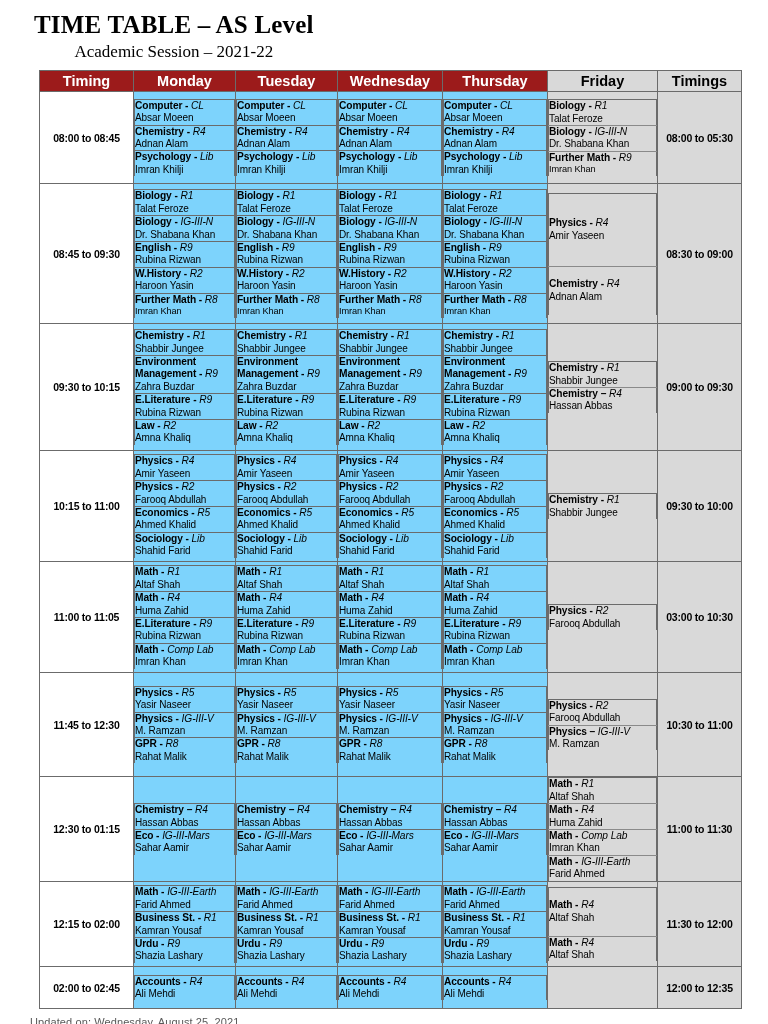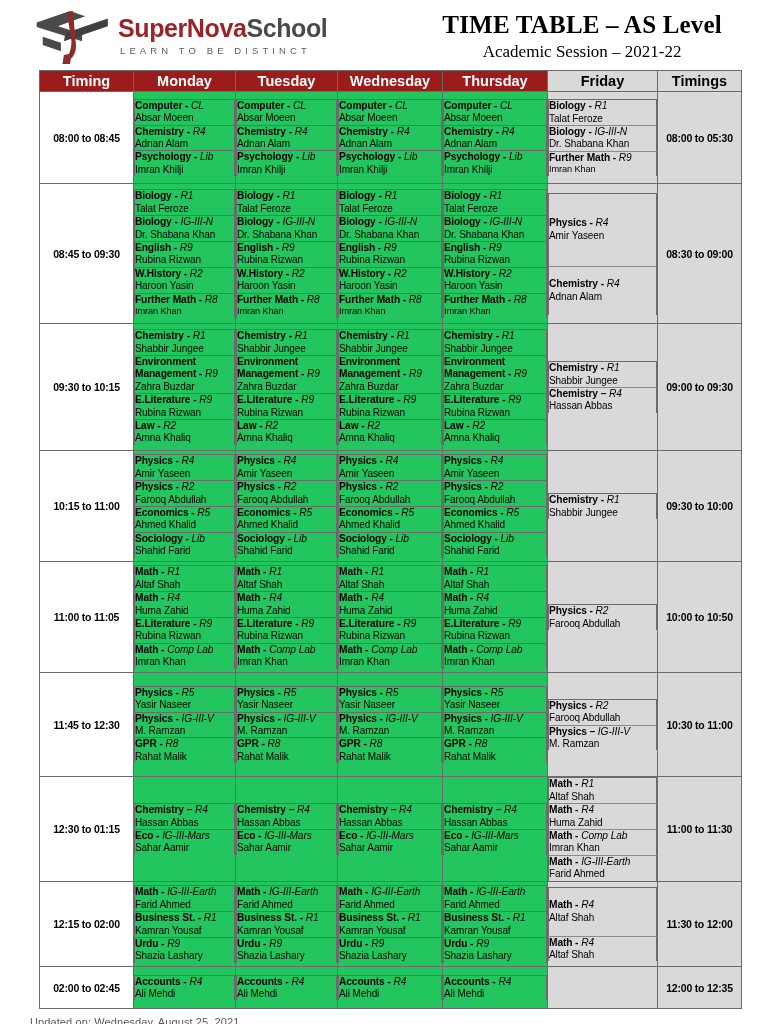--- a/index.html
+++ b/index.html
@@ -103,50 +103,37 @@
   .teacher{
     font-size:10px;
     font-weight:normal;
     line-height:1.24;
     white-space:nowrap;
     letter-spacing:-0.1px;
     margin-top:0px;
   }
   .teacher.small{font-size:9.2px;}
   td.friday-cell{background:#d9d9d9;padding:0;}
-  td.day-cell{padding:0;background:#22c55e;}
+  td.day-cell{padding:0;background:#7dd3fc;}
   td.empty-cell{background:#d9d9d9;}
 
   
   .footer{
     padding:7px 0 0 30px;
     font-size:11px;
     color:#595959;
     letter-spacing:0.1px;
   }
 </style>
 </head>
 <body>
 
 <div class="page">
 
   <div class="header">
-    <div class="brand">
-      <svg class="cap-logo" viewBox="0 0 100 74">
-        <path d="M2 19 L46 4 L66 11 L30 24 L62 34 L62 44 L2 25 Z" fill="#4a4a4a"></path>
-        <path d="M10 38 L34 46 L34 57 L10 49 Z" fill="#4a4a4a"></path>
-        <path d="M38 44 L96 24 L96 14 L40 33 Z" fill="#3f3f3f"></path>
-        <path d="M42 6 L50 4 L54 50 Q54 62 46 68 L40 72 L44 62 Q48 54 48 44 Z" fill="#8e2b2b"></path>
-        <path d="M38 62 L48 60 L46 74 L36 74 Z" fill="#8e2b2b"></path>
-      </svg>
-      <div class="brand-text">
-        <div class="brand-main"><span class="nova">Super</span><span class="nova">Nova</span><span class="school">School</span></div>
-        <div class="brand-tag">LEARN TO BE DISTINCT</div>
-      </div>
-    </div>
     <div class="titleblock">
       <div class="title-main">TIME TABLE – AS Level</div>
       <div class="title-sub">Academic Session – 2021-22</div>
     </div>
   </div>
 
   <div class="tablewrap">
     <table class="tt">
       <colgroup>
         <col class="c-timing">
@@ -864,21 +851,21 @@
                 <tbody>
                   <tr>
                     <td style="height:24px">
                       <div class="subj">Physics - <span class="room">R2</span></div>
                       <div class="teacher">Farooq Abdullah</div>
                     </td>
                   </tr>
                 </tbody>
               </table>
             </td>
-            <td class="timings">10:00 to 10:50</td>
+            <td class="timings">03:00 to 10:30</td>
           </tr>
           <tr style="height:104px">
             <td class="timing">11:45 to 12:30</td>
             <td class="day-cell">
               <table class="slots">
                 <tbody>
                   <tr>
                     <td style="height:24px">
                       <div class="subj">Physics - <span class="room">R5</span></div>
                       <div class="teacher">Yasir Naseer</div>

